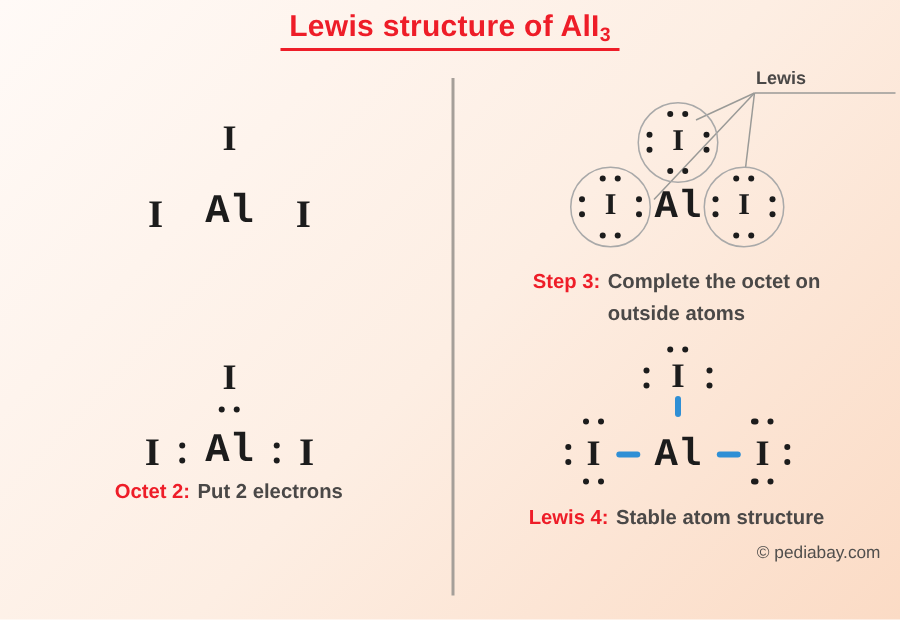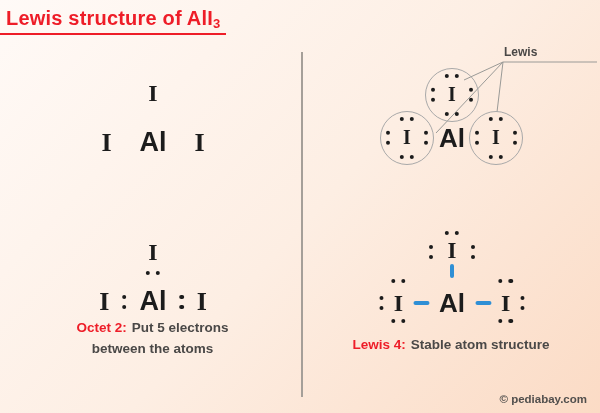--- a/index.html
+++ b/index.html
@@ -2,35 +2,35 @@
 <html style="--accent-red: #ee1d28; --text-dark: #4a4847; --atom-black: #1c1c1c; --bond-blue: #2f8fd5; --line-gray: #a59f99;"><head>
 <meta charset="utf-8">
 <style>
   html,body { margin:0; padding:0; }
   .stage {
     position:relative; width:600px; height:413px; overflow:hidden;
     background:linear-gradient(133deg, #fffaf7 0%, #fdeee3 52%, #fbdbc5 100%);
     font-family:"Liberation Sans", sans-serif;
   }
   
-  .title { position:absolute; top:7px; left:0; width:100%; text-align:left; }
+  .title { position:absolute; top:7px; left:0; width:100%; text-align:center; }
   .title-inner {
     display:inline-block; font-size:20px; font-weight:bold; letter-spacing:.2px;
     color:var(--accent-red,#ee1d28);
     border-bottom:2.5px solid var(--accent-red,#ee1d28);
     padding:0 6px 2px 6px;
   }
   .sub { font-size:13px; vertical-align:-3px; font-weight:bold; }
   
   .divider { position:absolute; left:301px; top:52px; width:1.5px; height:345px;
     background:var(--line-gray,#a59f99); }
   
   .atom { color:var(--atom-black,#1c1c1c); line-height:1.1; display:inline-block; }
   .serif { font-family:"Liberation Serif", serif; font-weight:bold; }
-  .sans  { font-family:Liberation Sans, sans-serif; font-weight:bold; }
+  .sans  { font-family:Liberation Mono, monospace; font-weight:bold; }
   .f24 { font-size:24px; } .f26 { font-size:26px; } .f27 { font-size:27px; }
   .f23 { font-size:23px; } .f20 { font-size:20px; }
   .abs { position:absolute; }
   .cx { transform:translateX(-50%); }
   
   .dot { display:block; width:4.2px; height:4.2px; border-radius:50%;
     background:var(--atom-black,#1c1c1c); }
   .hpair { display:flex; gap:6px; }
   .vpair { display:flex; flex-direction:column; gap:6px; }
   
@@ -58,22 +58,22 @@
   .bond-h { display:inline-block; width:16px; height:3.5px; border-radius:2px;
     background:var(--bond-blue,#2f8fd5); }
   .bond-v { position:absolute; left:450.2px; top:264px; width:3.5px; height:14px;
     border-radius:2px; background:var(--bond-blue,#2f8fd5); }
   .ivp { position:relative; display:inline-flex; }
   .pair-above { position:absolute; top:-11px; left:50%; transform:translateX(-50%); }
   .pair-below { position:absolute; bottom:-7px; left:50%; transform:translateX(-50%); }
   .s4-top { position:absolute; left:452px; top:230px; transform:translateX(-50%);
     width:48px; height:44px; }
   
-  .watermark { position:absolute; right:13px; top:393px; font-size:11.5px;
-    font-weight:bold; color:#514f4d; }
+  .watermark { position:absolute; right:13px; top:363px; font-size:11.5px;
+    font-weight:normal; color:#514f4d; }
 </style>
 </head>
 <body>
 
 <div class="stage">
 
   <div class="title">
     <span class="title-inner"><span>Lewis structure of AlI</span><span class="sub">3</span></span>
   </div>
 
@@ -98,22 +98,21 @@
         <i class="dot"></i>
       </span>
     <span class="atom sans f27">Al</span>
     <span class="vpair">
         <i class="dot"></i>
         <i class="dot"></i>
       </span>
     <span class="atom serif f26">I</span>
   </div>
   <div class="caption" style="left:10px; top:317px; width:285px;">
-    <div><span class="step-label">Octet 2:</span><span>Put 5 electrons</span></div>
-    <div>between the atoms</div>
+    <div><span class="step-label">Octet 2:</span><span>Put 2 electrons</span></div>
   </div>
 
   <div class="octet-label">Lewis</div>
   <svg class="lines-svg" width="600" height="413">
     <line x1="503" y1="62" x2="597" y2="62" stroke="#9a9a97" stroke-width="1"></line>
     <line x1="503" y1="62" x2="464" y2="80" stroke="#9a9a97" stroke-width="1"></line>
     <line x1="503" y1="62" x2="497" y2="112" stroke="#9a9a97" stroke-width="1"></line>
     <line x1="503" y1="62" x2="436" y2="133" stroke="#9a9a97" stroke-width="1"></line>
   </svg>
 
@@ -173,20 +172,22 @@
     <span class="vpair pos-right">
         <i class="dot"></i>
         <i class="dot"></i>
       </span>
     <span class="catom atom serif f20">I</span>
   </div>
 
   <div class="abs atom sans f26" style="left:452px; top:138px; transform:translate(-50%,-50%);">Al</div>
 
   <div class="caption" style="left:305px; top:177px; width:292px;">
+    <div><span class="step-label">Step 3:</span><span>Complete the octet on</span></div>
+    <div>outside atoms</div>
   </div>
 
   <div class="s4-top">
     <span class="hpair" style="position:absolute; top:1px; left:50%; transform:translateX(-50%);">
         <i class="dot"></i>
         <i class="dot"></i>
       </span>
     <span class="vpair" style="position:absolute; left:1px; top:15px;">
         <i class="dot"></i>
         <i class="dot"></i>

